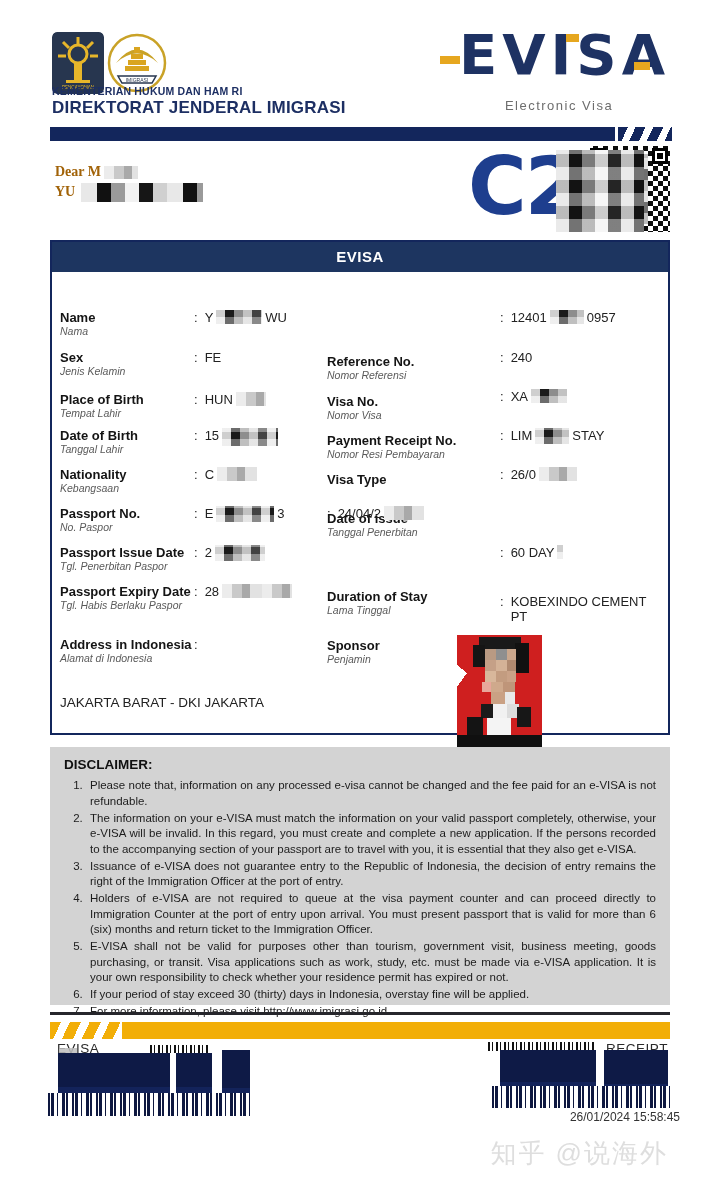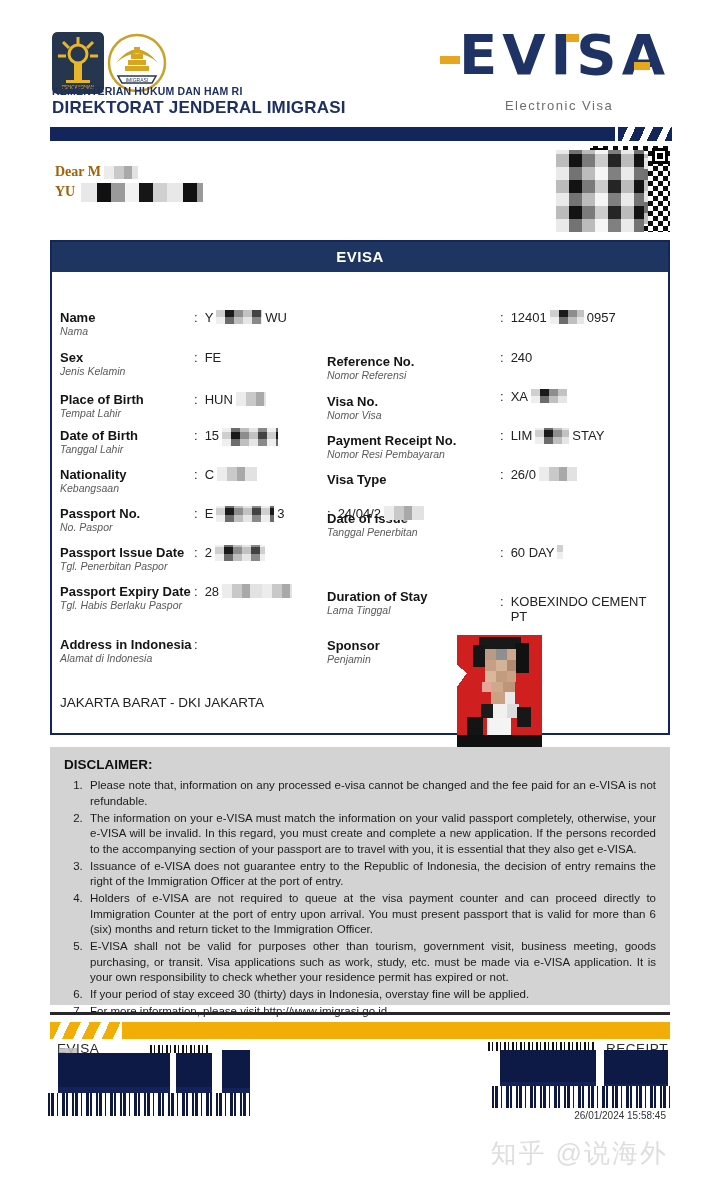--- a/index.html
+++ b/index.html
@@ -79,21 +79,21 @@
   .stripe-gold{position:absolute;left:50px;top:1022px;width:620px;height:17px;background:#f2ae07;}
   .stripe-gold::before{content:"";position:absolute;left:0;top:0;width:72px;height:17px;
       background:repeating-linear-gradient(115deg,#f2ae07 0 10px,#ffffff 10px 18px);}
   .foot-label{position:absolute;top:1041px;font-size:13.5px;color:#2a2a2a;letter-spacing:.5px;}
   .fl-left{left:57px;} .fl-right{right:52px;}
   .foot-label .cover{position:absolute;left:2px;top:7px;width:18px;height:12px;background:#bdbdbd;opacity:.85;}
 
   .bc-block{position:absolute;background:linear-gradient(180deg,#0e1a46 0 70%,#13235a 70% 100%);}
   .bars{position:absolute;background:repeating-linear-gradient(90deg,#0e1840 0 2px,#fff 2px 3px,#0e1840 3px 6px,#fff 6px 9px,#0e1840 9px 10px,#fff 10px 14px,#0e1840 14px 17px,#fff 17px 18px,#0e1840 18px 20px,#fff 20px 24px);}
   .mini-bars{position:absolute;background:repeating-linear-gradient(90deg,#111 0 2px,#fff 2px 4px,#111 4px 5px,#fff 5px 8px);}
-  .timestamp{position:absolute;right:54px;top:1110px;font-size:10px;color:#333;}
+  .timestamp{position:absolute;right:40px;top:1110px;font-size:12px;color:#333;}
 
   .watermark{position:absolute;right:52px;top:1136px;font-size:26px;color:#dedede;letter-spacing:2px;}
 </style>
 </head>
 <body>
 
 <div class="page">
 
   <svg class="logo-kemenkum" viewBox="0 0 52 62">
     <rect x="0" y="0" width="52" height="62" rx="5" fill="#27364f"></rect>
@@ -128,20 +128,21 @@
   </div>
 
   <div class="stripe-navy"></div>
   <div class="stripe-navy-diag"></div>
 
   <div class="greeting">
     <div><span>Dear M</span><span class="pxr lite" style="width:34px;height:13px"></span></div>
     <div><span>YU</span><span class="pxr-name"></span></div>
   </div>
 
+  <div class="big-code">C2</div>
   <div class="qr">
     <span class="finder f-tl"></span>
     <span class="finder f-tr"></span>
     <span class="finder f-bl"></span>
     <span class="qblur"></span>
   </div>
   <div class="code-mosaic"></div>
 
   <div class="visa-table">
     <div class="vt-header">EVISA</div>

